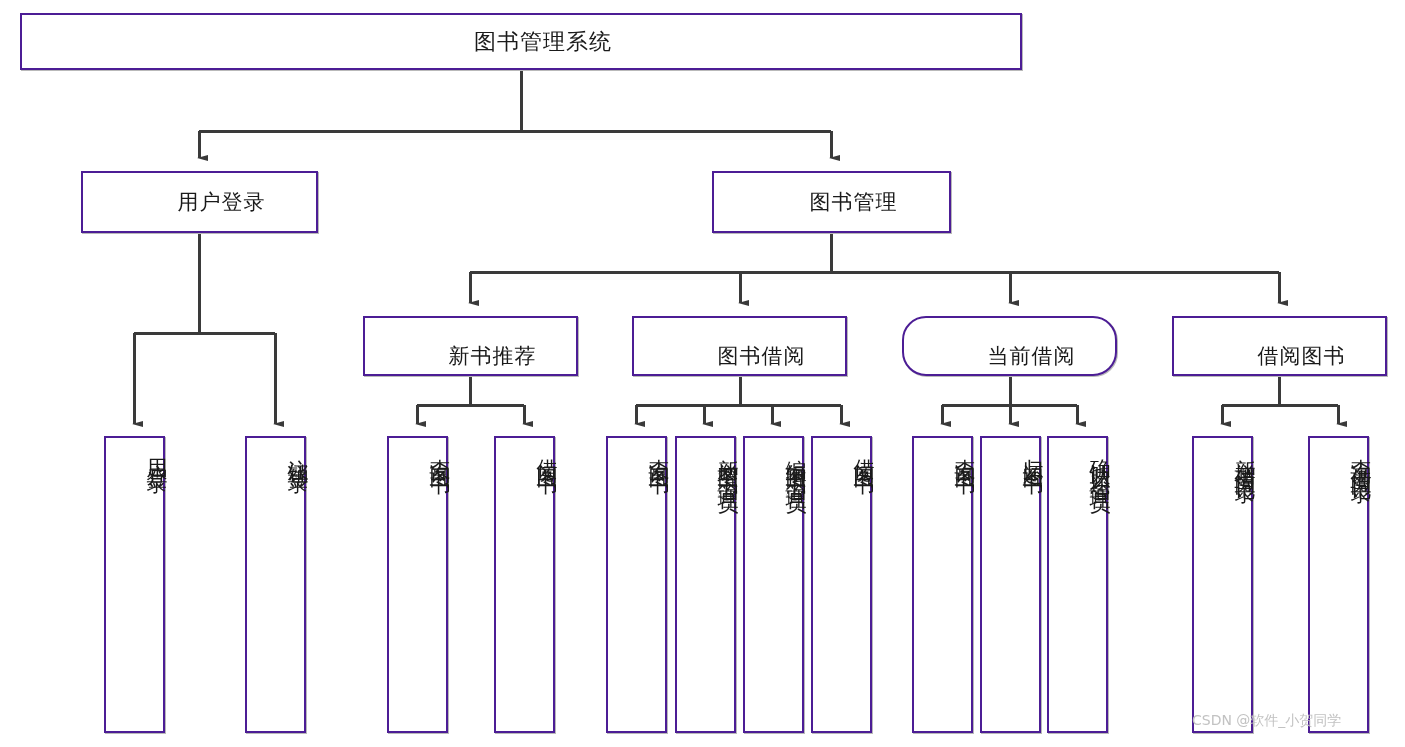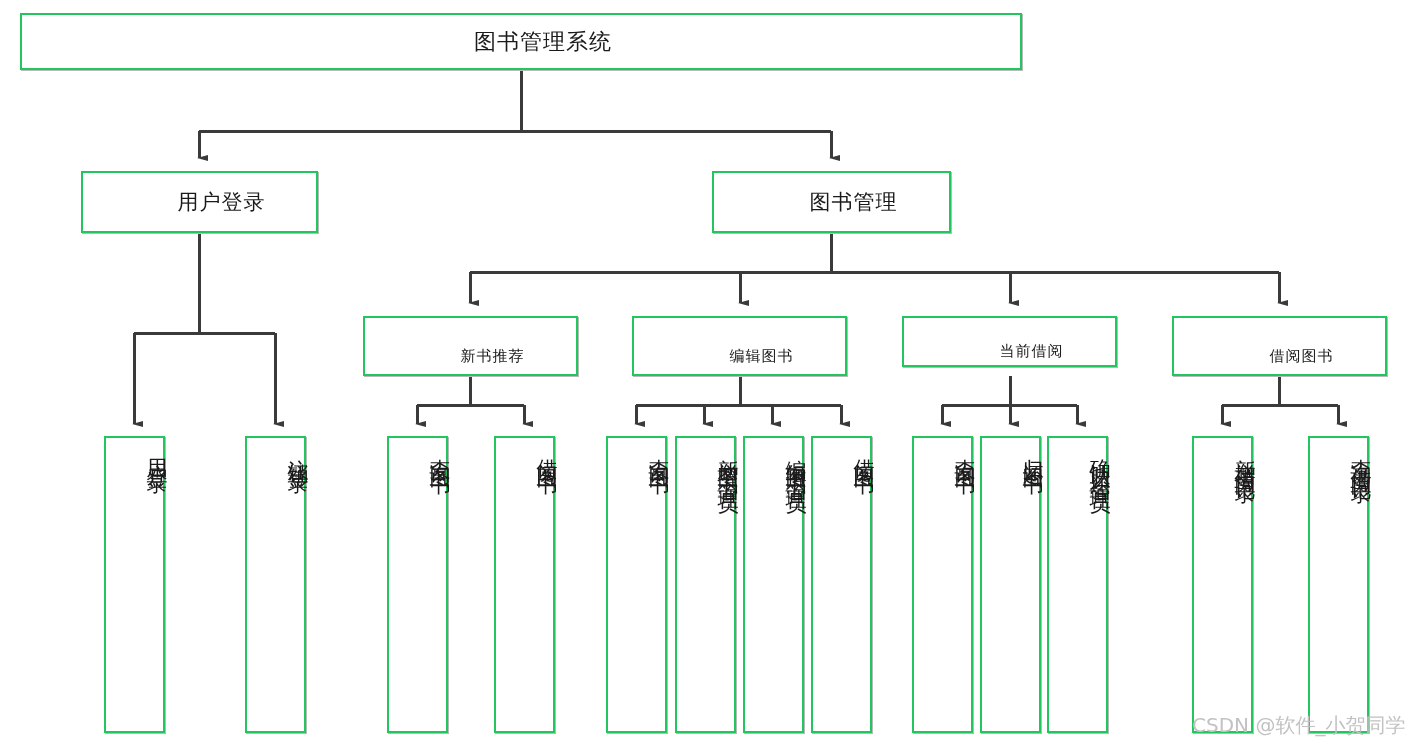--- a/index.html
+++ b/index.html
@@ -21,42 +21,42 @@
     left: 0;
     top: 0;
     width: 1405px;
     height: 747px;
     pointer-events: none;
   }
   .node {
     position: absolute;
     box-sizing: border-box;
     background: #ffffff;
-    border: 2px solid #22c55e;
+    border: 2px solid #4c1d95;
     box-shadow: 1px 1px 0 0 #b9b9b9;
     display: flex;
     align-items: center;
     justify-content: center;
     z-index: 2;
     padding-left: 44px;
   }
   .node-label {
     color: #1a1a1a;
     letter-spacing: 1px;
     white-space: nowrap;
     text-align: center;
   }
   .root .node-label {
     font-size: 22px;
   }
   .level2 .node-label {
     font-size: 21px;
   }
   .level3 .node-label {
-    font-size: 15px;
+    font-size: 21px;
     margin-top: 20px;
   }
   .leaf {
     align-items: flex-start;
     padding-top: 4px;
   }
   .leaf .node-label {
     font-size: 21px;
     writing-mode: vertical-rl;
     text-orientation: upright;
@@ -64,21 +64,21 @@
     line-height: 1;
     margin: 0 auto;
   }
   .leaf.tall-text {
     align-items: flex-start;
   }
   .watermark {
     position: absolute;
     left: 1192px;
     top: 712px;
-    font-size: 20px;
+    font-size: 14px;
     color: #c2c2c2;
     white-space: nowrap;
     z-index: 3;
     font-family: "DejaVu Sans", "Liberation Sans", sans-serif;
   }
 </style>
 </head>
 <body>
 
 <div id="canvas">
@@ -144,23 +144,23 @@
     <span class="node-label">用户登录</span>
   </div>
   <div class="node level2" style="left:712px; top:171px; width:239px; height:62px;">
     <span class="node-label">图书管理</span>
   </div>
 
   <div class="node level3" style="left:363px; top:316px; width:215px; height:60px;">
     <span class="node-label">新书推荐</span>
   </div>
   <div class="node level3" style="left:632px; top:316px; width:215px; height:60px;">
-    <span class="node-label">编辑图书</span>
-  </div>
-  <div class="node level3" style="left:902px; top:316px; width:215px; height:51px;">
+    <span class="node-label">图书借阅</span>
+  </div>
+  <div class="node level3" style="left:902px; top:316px; width:215px; height:60px;border-radius:24px;">
     <span class="node-label">当前借阅</span>
   </div>
   <div class="node level3" style="left:1172px; top:316px; width:215px; height:60px;">
     <span class="node-label">借阅图书</span>
   </div>
 
   <div class="node leaf" style="left:104px; top:436px; width:61px; height:297px;">
     <span class="node-label">用户登录</span>
   </div>
   <div class="node leaf" style="left:245px; top:436px; width:61px; height:297px;">

